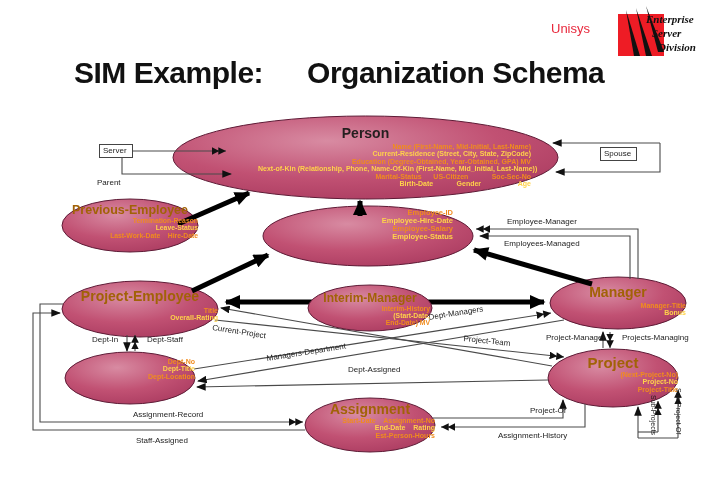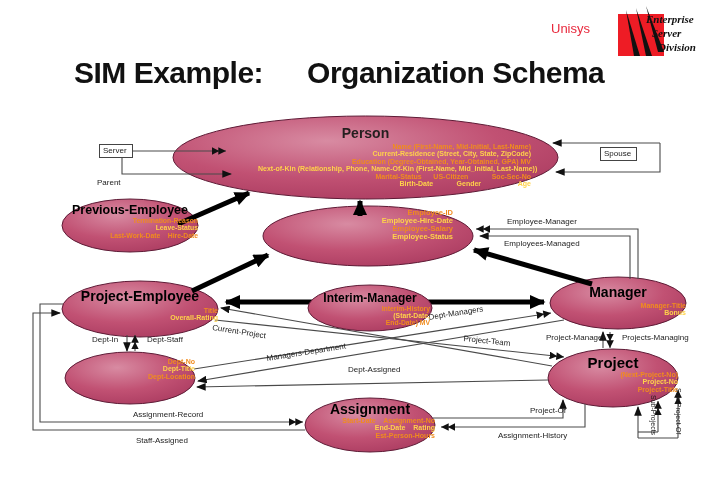--- a/index.html
+++ b/index.html
@@ -4,21 +4,21 @@
 <style>
   html,body{margin:0;padding:0;background:#fff;}
   .stage{position:relative;width:720px;height:480px;background:#fff;overflow:hidden;
          font-family:"Liberation Sans",sans-serif;}
   svg.diagram{position:absolute;left:0;top:0;z-index:1;}
   .slide-title{position:absolute;left:74px;top:56px;z-index:4;display:flex;gap:44px;
                font-size:30px;font-weight:bold;color:#111;letter-spacing:-0.5px;white-space:pre;}
   .brand{position:absolute;left:551px;top:21px;z-index:4;color:#e8283c;font-size:13px;}
   .logo{position:absolute;left:610px;top:4px;z-index:4;}
   .entity-label{position:absolute;z-index:3;pointer-events:none;}
-  .entity-title{font-weight:bold;text-align:center;color:#000000;line-height:1.05;}
+  .entity-title{font-weight:bold;text-align:center;color:#a16207;line-height:1.05;}
   .entity-title.dark{color:#241f1f;}
   .attr-line{font-weight:bold;white-space:pre;line-height:1.07;text-align:right;}
   .entity-attrs .attr-line:nth-child(odd){color:#f08c1e;}
   .entity-attrs .attr-line:nth-child(even){color:#ffd24a;}
   .ctr{text-align:center;}
   .lbl{position:absolute;z-index:2;font-size:8px;color:#1c1c1c;white-space:nowrap;}
   .box{border:1px solid #444;background:#fff;padding:1px 5px 2px 3px;}
   .rot{transform-origin:0 0;}
 </style>
 </head>

